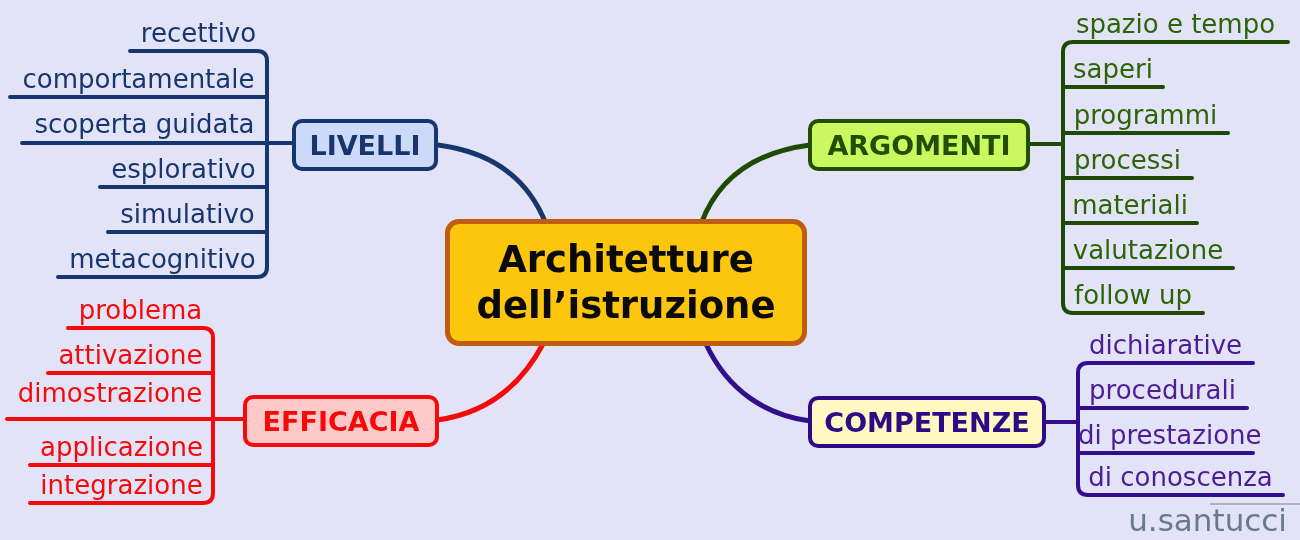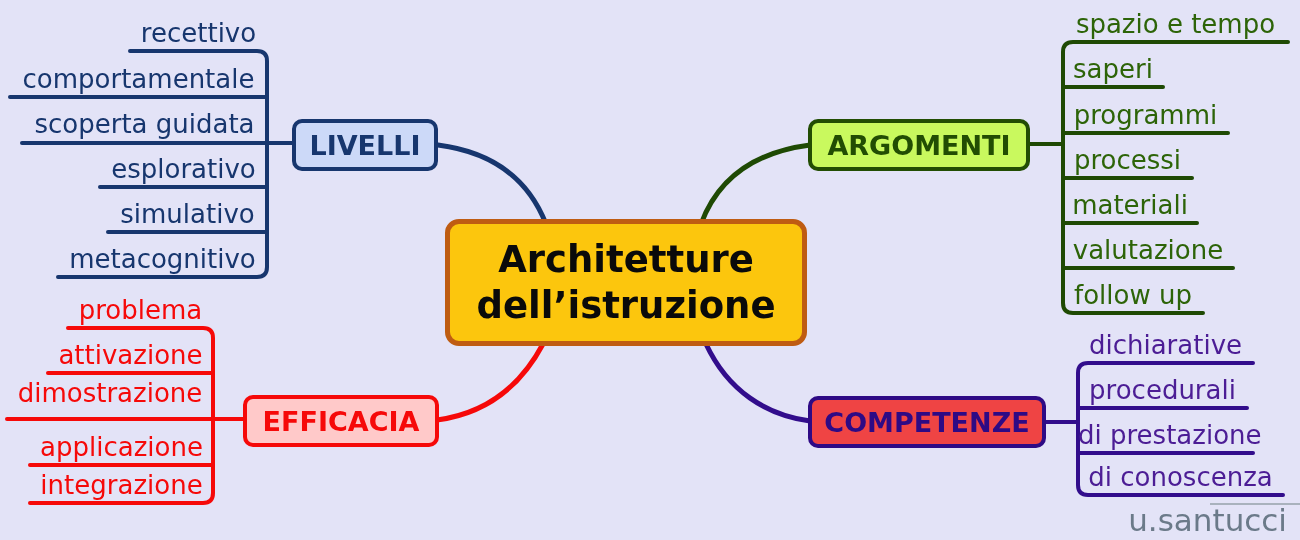--- a/index.html
+++ b/index.html
@@ -37,21 +37,21 @@
   .node-argomenti{
     left:808px;top:119px;width:222px;
     background:#c9f95e;border:4px solid #224d03;color:#224d03;
   }
   .node-efficacia{
     left:243px;top:395px;width:196px;
     background:#ffc9c9;border:4px solid #f60909;color:#f60909;
   }
   .node-competenze{
     left:808px;top:396px;width:238px;
-    background:#ef4444;border:4px solid #2e0a85;color:#2e0a85;
+    background:#fef9c3;border:4px solid #2e0a85;color:#2e0a85;
   }
 
   
   .item{
     position:absolute;z-index:2;height:32px;
     font-size:26px;line-height:32px;text-align:center;
     white-space:nowrap;cursor:default;
   }
   .it-navy{color:#17366e;}
   .it-green{color:#2d6408;}

